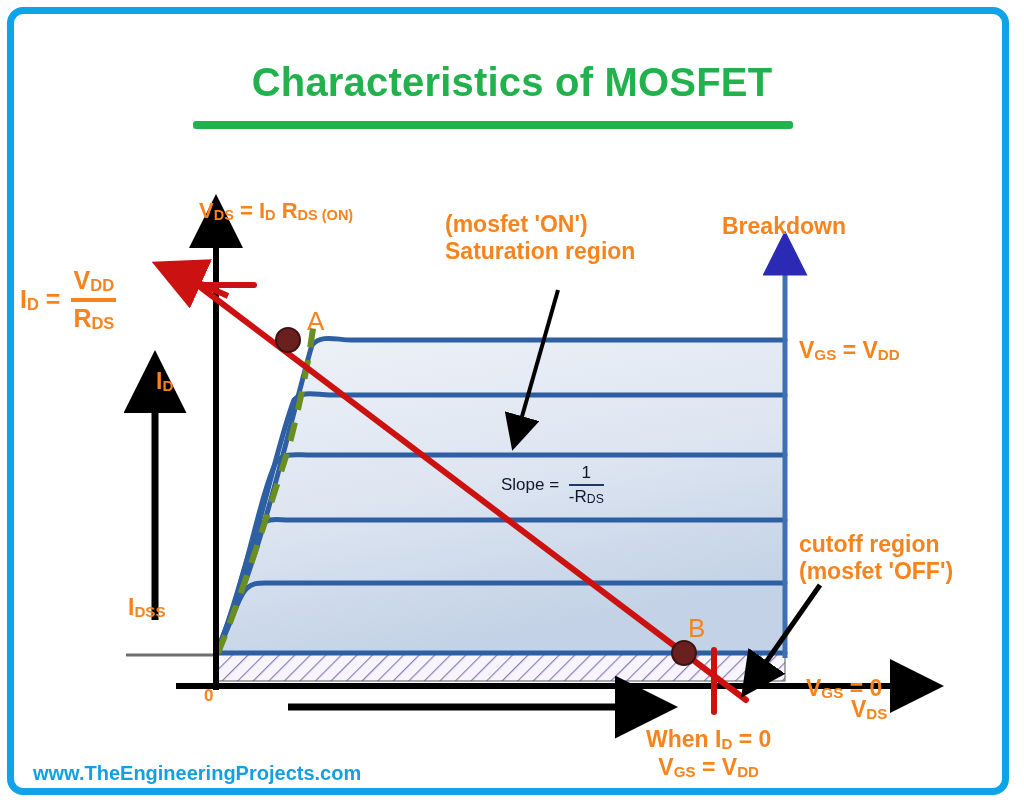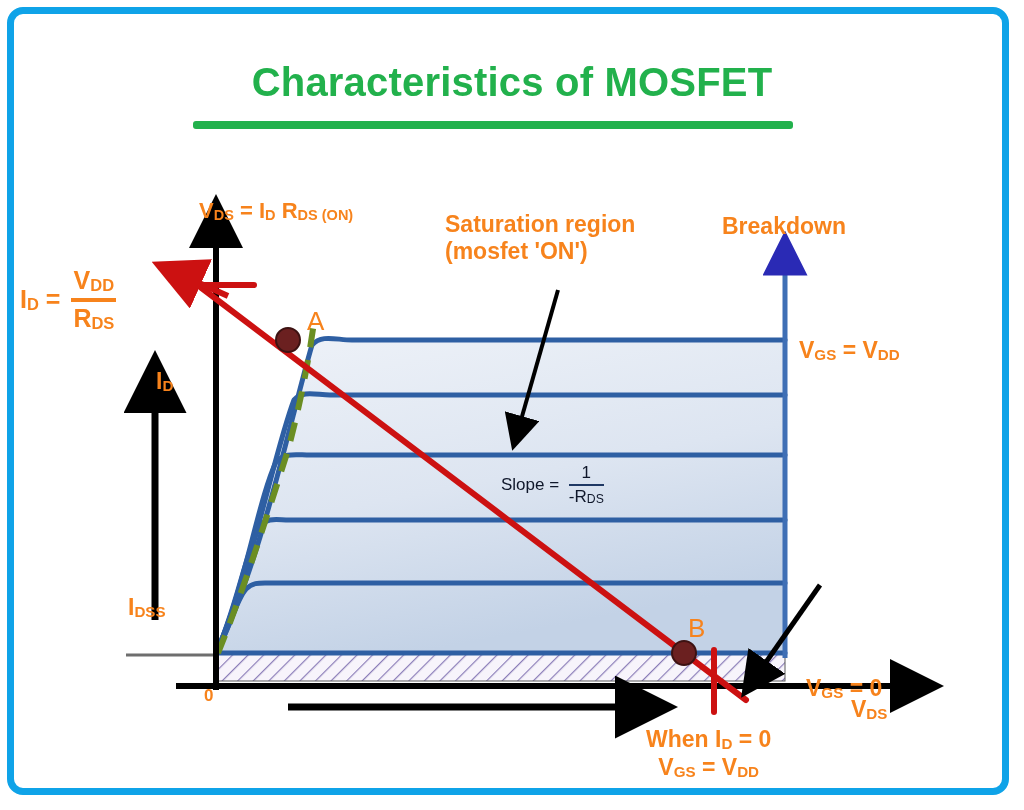--- a/index.html
+++ b/index.html
@@ -172,31 +172,33 @@
 
   <div class="abs ann" id="lbl-id-axis">
     <span>I</span><span class="sub">D</span>
   </div>
 
   <div class="abs ann" id="lbl-idss">
     <span>I</span><span class="sub">DSS</span>
   </div>
 
   <div class="abs ann" id="lbl-sat">
+    <div>(mosfet 'ON')</div>
     <div>Saturation region</div>
-    <div>(mosfet 'ON')</div>
   </div>
 
   <div class="abs ann" id="lbl-breakdown">Breakdown</div>
 
   <div class="abs ann" id="lbl-vgs-vdd">
     <span>V</span><span class="sub">GS</span><span> = </span><span>V</span><span class="sub">DD</span>
   </div>
 
   <div class="abs ann" id="lbl-cutoff">
+    <div>cutoff region</div>
+    <div>(mosfet 'OFF')</div>
   </div>
 
   <div class="abs ann" id="lbl-vgs-0">
     <span>V</span><span class="sub">GS</span><span> = 0</span>
   </div>
 
   <div class="abs ann" id="lbl-vds-axis">
     <span>V</span><span class="sub">DS</span>
   </div>
 
@@ -207,14 +209,15 @@
 
   <div class="abs" id="lbl-origin">0</div>
   <div class="abs" id="lbl-A">A</div>
   <div class="abs" id="lbl-B">B</div>
 
   <div class="abs" id="slope">
     
     <span>Slope = </span><span class="sfrac"><span class="n">1</span><span class="b"></span><span class="d"><span>-R</span><span class="ssub">DS</span></span></span>
   </div>
 
+  <div class="abs" id="footer">www.TheEngineeringProjects.com</div>
 
 </div>
 
 </body></html>

